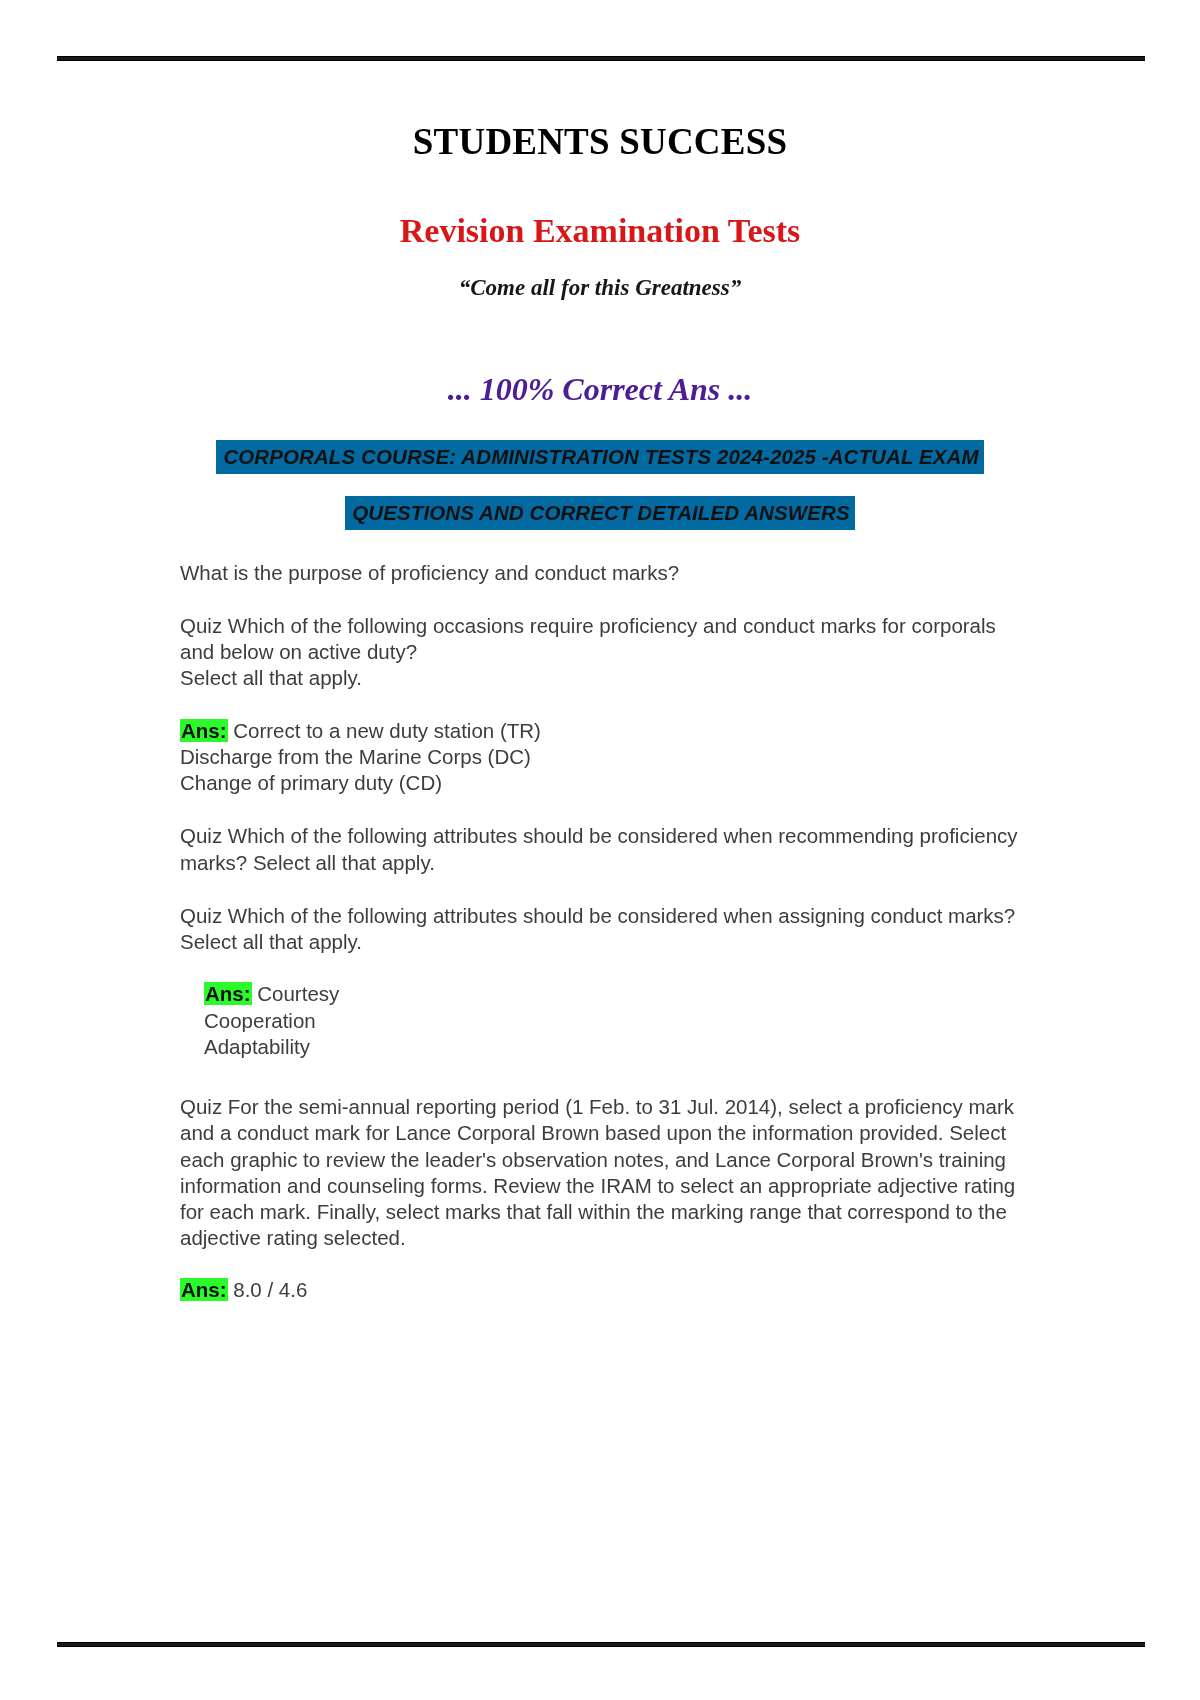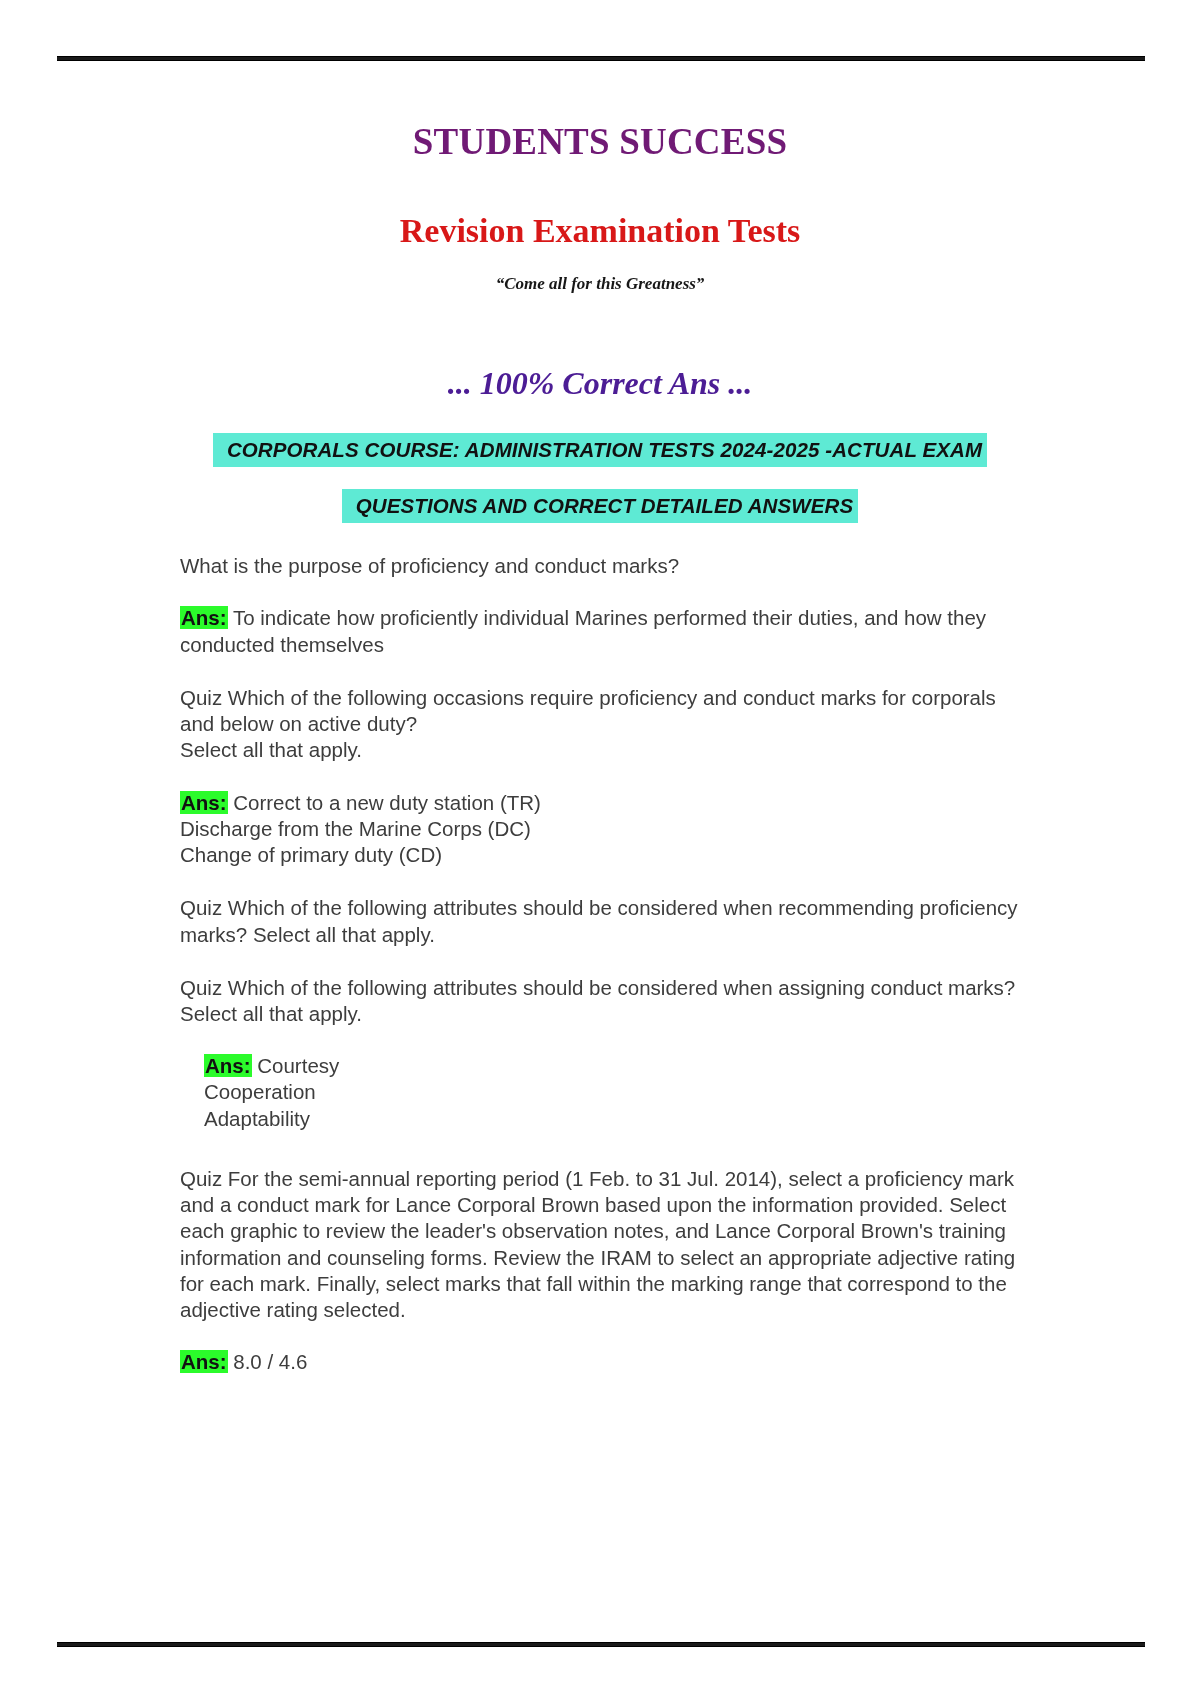--- a/index.html
+++ b/index.html
@@ -43,39 +43,39 @@
   
   .masthead {
     text-align: center;
     padding-top: 122px;
   }
 
   .org-title {
     font-family: "Liberation Serif", "DejaVu Serif", serif;
     font-size: 37px;
     font-weight: bold;
-    color: #701a75;
+    color: #000000;
     letter-spacing: 0.2px;
     line-height: 1.1;
     margin: 0;
   }
 
   .doc-title {
     font-family: "Liberation Serif", "DejaVu Serif", serif;
     font-size: 34px;
     font-weight: bold;
     color: #d81818;
     margin: 0;
     padding-top: 49px;
     line-height: 1.1;
   }
 
   .tagline {
     font-family: "Liberation Serif", "DejaVu Serif", serif;
-    font-size: 17px;
+    font-size: 23px;
     font-weight: bold;
     font-style: italic;
     color: #171717;
     margin: 0;
     padding-top: 26px;
     line-height: 1.1;
   }
 
   .correct-ans {
     font-family: "Liberation Serif", "DejaVu Serif", serif;
@@ -91,29 +91,29 @@
   
   .banner-wrap {
     text-align: center;
     margin: 0;
   }
   .banner-wrap.first { padding-top: 32px; }
   .banner-wrap.second { padding-top: 22px; }
 
   .banner {
     display: inline-block;
-    background: #5eead4;
+    background: #0369a1;
     color: #111111;
     font-family: "Liberation Sans", sans-serif;
     font-size: 20.5px;
     font-weight: bold;
     font-style: italic;
     letter-spacing: 0.1px;
     line-height: 1.42;
-    padding: 2px 5px 3px 14px;
+    padding: 2px 5px 3px 7px;
     white-space: nowrap;
   }
 
   
   .body-block {
     margin: 0 auto;
     width: 840px;
     padding-top: 30px;
   }
 
@@ -173,21 +173,20 @@
     <div class="banner-wrap first">
       <span class="banner">CORPORALS COURSE: ADMINISTRATION TESTS  2024-2025 -ACTUAL EXAM</span>
     </div>
 
     <div class="banner-wrap second">
       <span class="banner">QUESTIONS AND CORRECT DETAILED ANSWERS</span>
     </div>
 
     <div class="body-block">
         <p class="para q first-q" style="white-space: pre-line;">What is the purpose of proficiency and conduct marks?</p>
-        <p class="para a" style="white-space: pre-line;"><span class="ans-tag">Ans:</span><span class="ans-body"> To indicate how proficiently individual Marines performed their duties, and how they conducted themselves</span></p>
         <p class="para q" style="white-space: pre-line;">Quiz Which of the following occasions require proficiency and conduct marks for corporals and below on active duty?
 Select all that apply.</p>
         <p class="para a" style="white-space: pre-line;"><span class="ans-tag">Ans:</span><span class="ans-body"> Correct to a new duty station (TR)
 Discharge from the Marine Corps (DC)
 Change of primary duty (CD)</span></p>
         <p class="para q" style="white-space: pre-line;">Quiz Which of the following attributes should be considered when recommending proficiency marks? Select all that apply.</p>
         <p class="para q" style="white-space: pre-line;">Quiz Which of the following attributes should be considered when assigning conduct marks? Select all that apply.</p>
         <p class="para a" style="white-space: pre-line; margin-left: 24px;"><span class="ans-tag">Ans:</span><span class="ans-body"> Courtesy
 Cooperation
 Adaptability</span></p>

